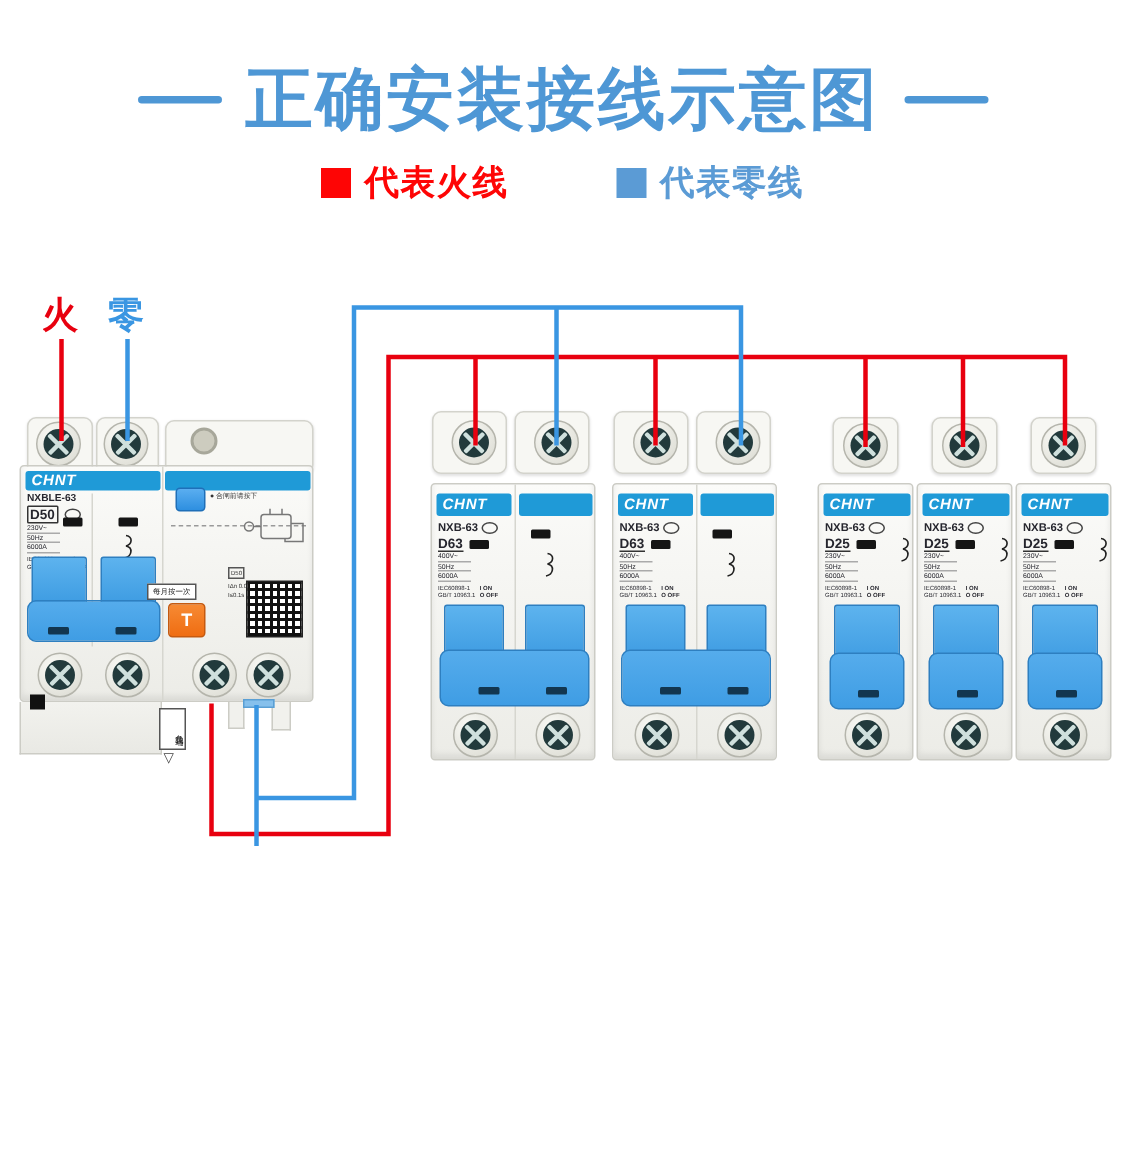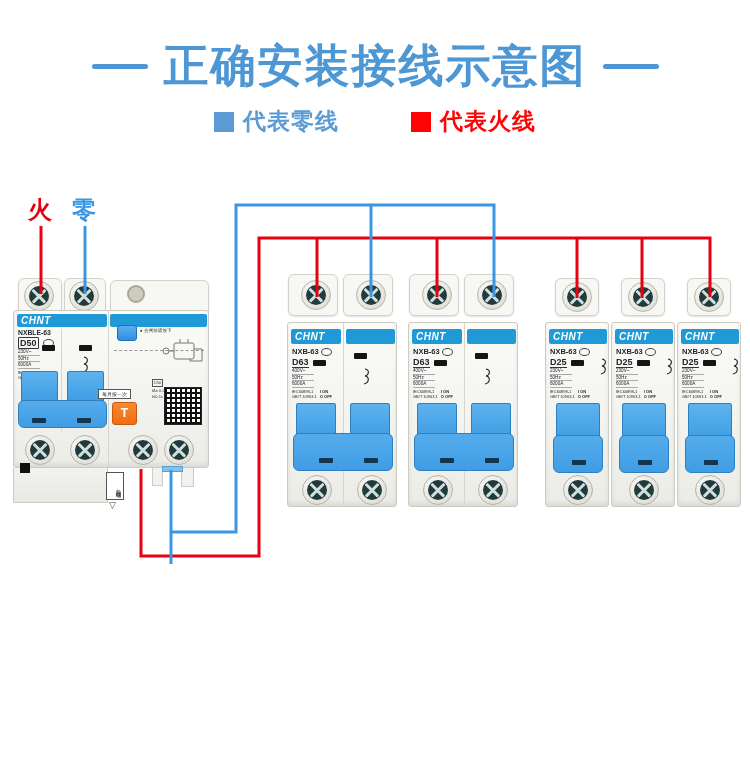--- a/index.html
+++ b/index.html
@@ -111,27 +111,27 @@
 
 <div class="stage" style="--title_blue: #4e97d5; --legend_red: #fe0505; --legend_blue: #5b9bd5; --live_wire: #e8000f; --neutral_wire: #3a96e2; --brand_band_blue: #1f9ad7; --handle_blue: #3f9de4; --test_button_blue: #2e8fe0; --test_button_orange: #ef6d12; --banner_neutral_blue: #3e95de; --banner_ground_green: #009b00;">
 
   <div class="title-row">
     <span class="title-dash"></span>
     <span class="title-text">正确安装接线示意图</span>
     <span class="title-dash"></span>
   </div>
 
   <div class="legend-row">
+    <span class="lg lg-live">
+      <span class="swatch"></span>
+      <b>代表火线</b>
+    </span>
     <span class="lg lg-neutral">
       <span class="swatch"></span>
       <b>代表零线</b>
-    </span>
-    <span class="lg lg-live">
-      <span class="swatch"></span>
-      <b>代表火线</b>
     </span>
   </div>
 
   <span class="wire-tag live">火</span>
   <span class="wire-tag neutral">零</span>
 
   <div class="rcbo" style="left:13px;top:276px;width:196px;height:233px">
     <span class="tb" style="left:5px;top:2px;width:44px;height:40px"></span>
     <span class="tb" style="left:51px;top:2px;width:42px;height:40px"></span>
     <span class="tb" style="left:97px;top:4px;width:99px;height:36px"></span>

